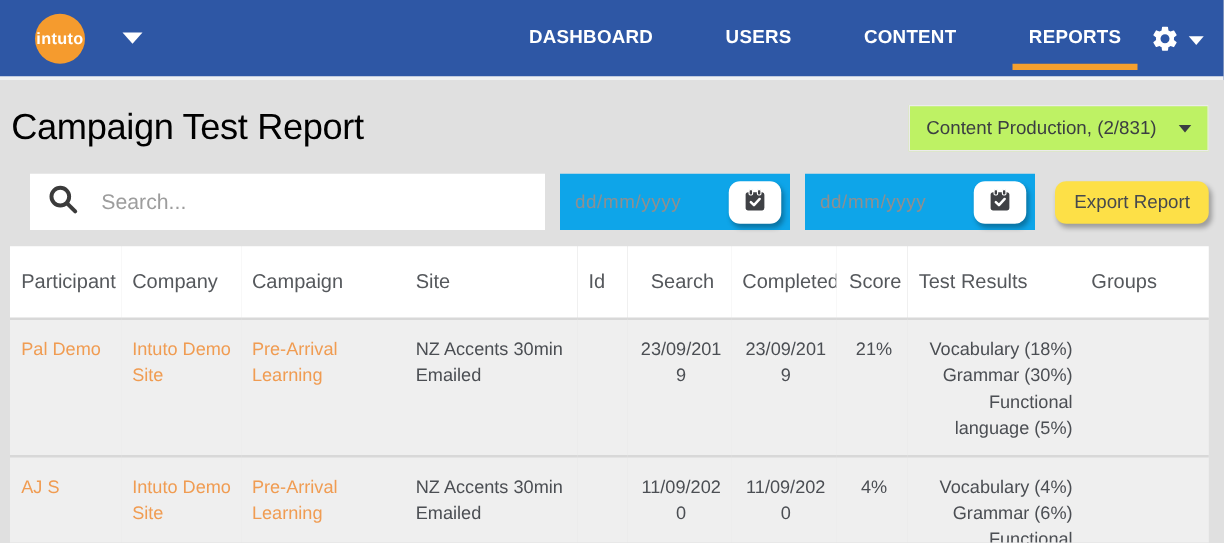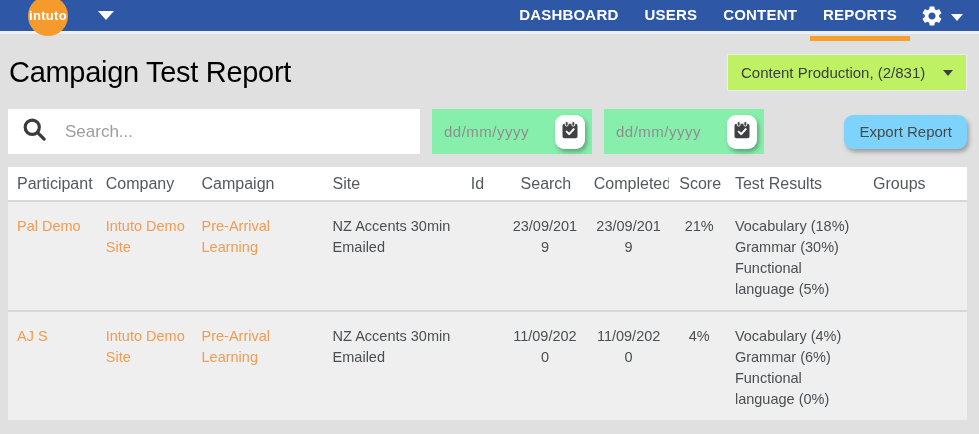--- a/index.html
+++ b/index.html
@@ -5,39 +5,39 @@
   * { margin:0; padding:0; box-sizing:border-box; }
   html,body { width:979px; height:434px; overflow:hidden; }
   body {
     font-family:"Liberation Sans", sans-serif;
     background:#e0e0e0;
     color:#4b4e53;
   }
 
   
   .navbar {
-    height:34px; background:#2e57a5;
+    height:64px; background:#2e57a5;
     display:flex; align-items:center;
     padding:0 16px 0 14px;
     border-bottom:3px solid #eef0f2;
     text-align:right;
   }
   .logo-circle {
     width:40px; height:40px; border-radius:50%;
     background:#f59b2e; margin-left:14px;
     display:flex; align-items:center; justify-content:center;
     color:#fff; font-size:13px; font-weight:bold; letter-spacing:.3px;
     cursor:pointer; flex:none;
   }
   .logo-caret {
     width:0; height:0; margin-left:30px; cursor:pointer;
     border-left:8px solid transparent; border-right:8px solid transparent;
     border-top:9px solid #fff;
   }
-  .nav-links { margin-left:auto; display:flex; align-items:stretch; height:51px; }
+  .nav-links { margin-left:auto; display:flex; align-items:stretch; height:51px;gap:32px; }
   .nav-link {
     display:flex; align-items:center;
     padding:3px 13px 0 13px;
     color:#fff; font-size:15px; font-weight:bold; letter-spacing:.2px;
     text-decoration:none; cursor:pointer;
     border-bottom:5px solid transparent;
   }
   .nav-link.active { border-bottom-color:#f5a02e; }
   .gear-wrap { display:flex; align-items:center; margin-left:10px; cursor:pointer; }
   .gear-wrap svg { display:block; }
@@ -64,82 +64,82 @@
   }
   .select-caret {
     width:0; height:0; margin-left:10px;
     border-left:5px solid transparent; border-right:5px solid transparent;
     border-top:6px solid #3b3e42;
   }
 
   
   .filter-row {
     display:flex; align-items:stretch; height:45px;
-    margin:2px 12px 0 8px;
+    margin:2px 12px 0 24px;
   }
   .search-box {
     width:412px; background:#fff; display:flex; align-items:center;
     padding:0 12px 0 13px;
   }
   .search-box svg { flex:none; }
   .search-input {
     border:none; outline:none; background:transparent;
     flex:1; margin-left:17px;
     font-family:inherit; font-size:17px; color:#4b4e53;
   }
   .search-input::placeholder { color:#9d9d9d; }
   .date-box {
-    width:160px; background:#86efac; margin-left:12px;
+    width:184px; background:#0ea5e9; margin-left:12px;
     display:flex; align-items:center; justify-content:space-between;
     padding:0 7px 0 12px;
     gap:21px;
   }
   .date-input {
     border:none; outline:none; background:transparent;
     width:90px; font-family:inherit; font-size:15px; color:#4b4e53;
     letter-spacing:.5px;
   }
   .date-input::placeholder { color:#8f8f8f; }
   .cal-btn {
     width:42px; height:34px; border:none; background:#fff; border-radius:9px;
     box-shadow:2px 3px 4px rgba(0,0,0,.3);
     display:flex; align-items:center; justify-content:center; cursor:pointer;
   }
   .export-btn {
     margin-left:auto; align-self:center;
     height:34px; padding:0 15px; border:none; border-radius:9px;
-    background:#7dd3fc; box-shadow:2px 3px 4px rgba(0,0,0,.3);
+    background:#fde047; box-shadow:2px 3px 4px rgba(0,0,0,.3);
     font-family:inherit; font-size:15px; color:#46494d; cursor:pointer;
   }
 
   
   .table-wrap { margin:13px 12px 0 8px; }
   table.report {
     width:100%; border-collapse:collapse; table-layout:fixed;
   }
-  .report thead tr { background:#fff; height:34px; }
+  .report thead tr { background:#fff; height:58px; }
   .report th {
     text-align:left; font-weight:normal;
     font-size:16px; color:#55585c;
     padding:0 4px 0 9px; vertical-align:middle;
     overflow:hidden; white-space:nowrap;
   }
   .report tbody tr { background:#efefef; border-top:2px solid #d8d8d8; }
   .report td {
     vertical-align:top; padding:14px 6px 10px 9px;
     font-size:14.5px; line-height:1.45; color:#4b4e53;
     word-wrap:break-word;
   }
   .report tr.row-1 { height:97px;border-radius:10px; }
   .report tr.row-2 { height:102px; }
   .col-center { text-align:center; }
   th.col-center { text-align:center; }
   .col-right { text-align:right; padding-right:12px; }
   a.orange-link { color:#f09c52; text-decoration:none; cursor:pointer; }
-  .result-line { display:block; }
+  .result-line { display:block;text-align:right; }
 </style>
 </head>
 <body>
 
 <div class="navbar">
   <div class="logo-circle">
     <span>intuto</span>
   </div>
   <div class="logo-caret"></div>
 

